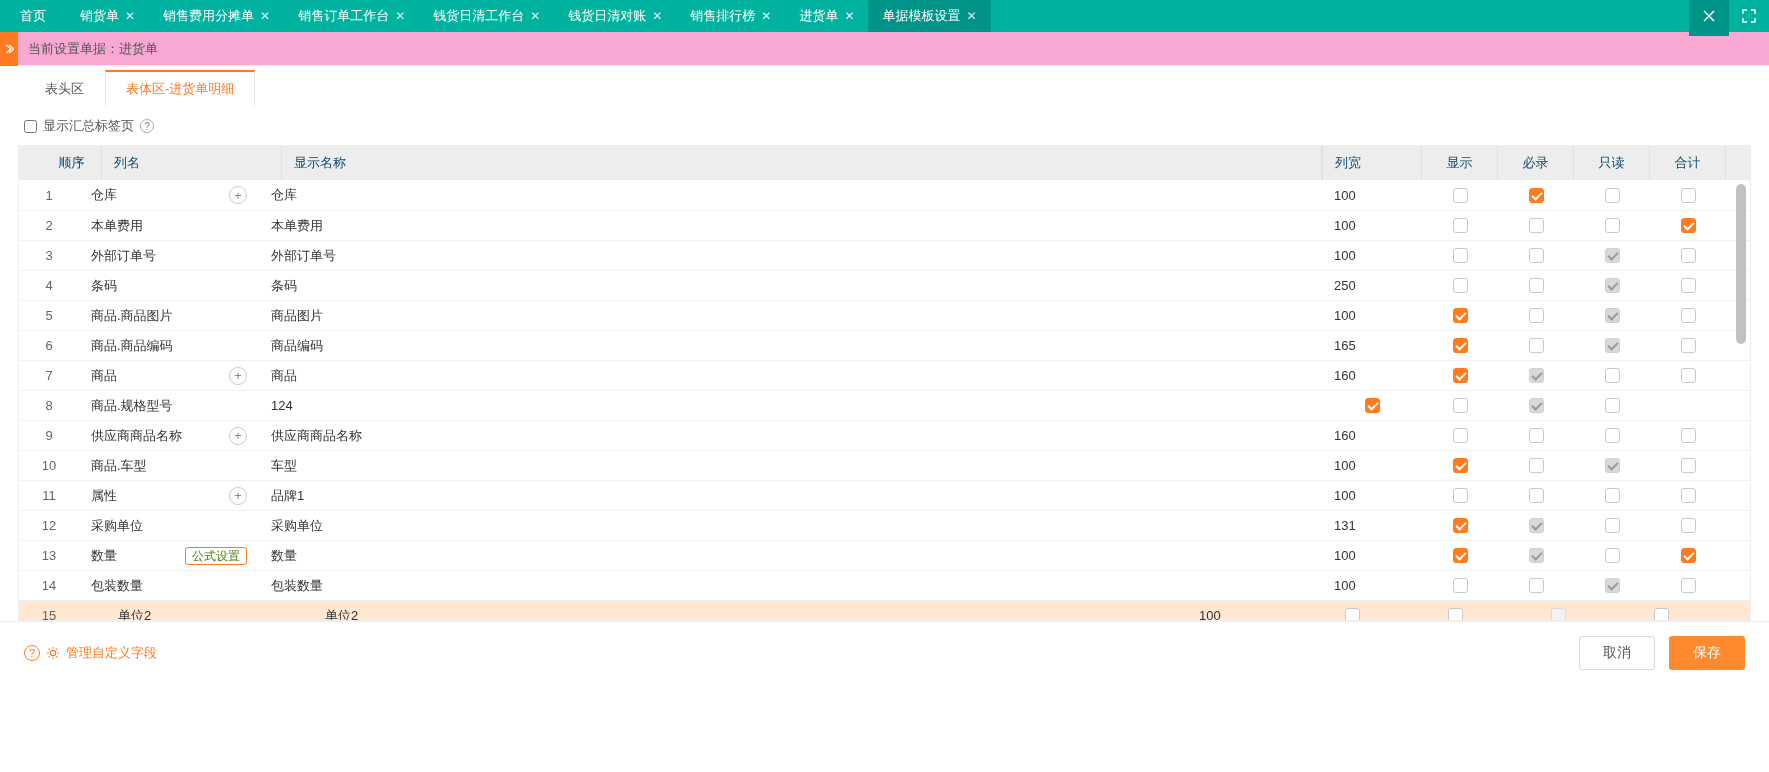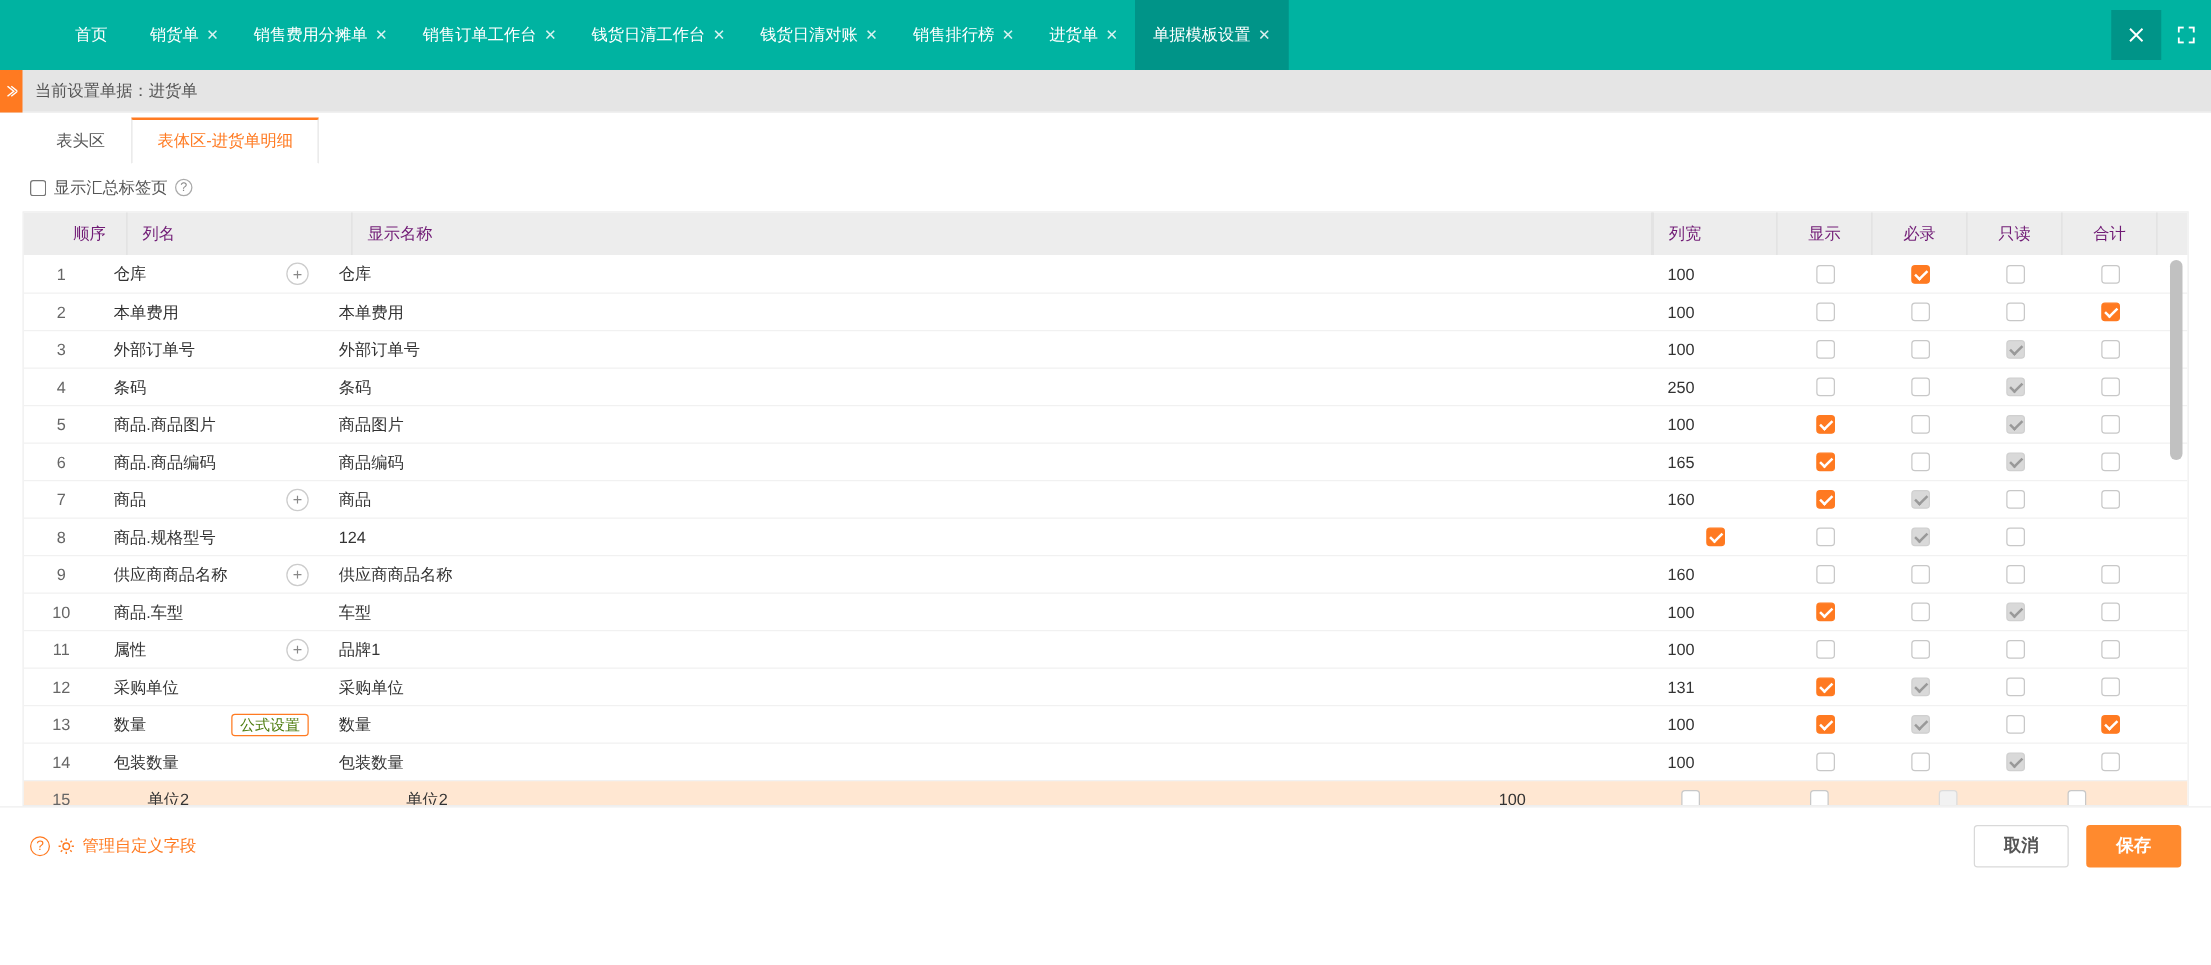--- a/index.html
+++ b/index.html
@@ -1,44 +1,44 @@
 <!DOCTYPE html>
 <html><head>
 <meta charset="utf-8">
 <style>
 * { box-sizing: border-box; margin: 0; padding: 0; }
 body { font-family: "Microsoft YaHei", Arial, sans-serif; font-size: 13px; color: #333; background: #fff; }
 
-.top-tabs { display: flex; align-items: center; background: #00b3a1; color: #fff; height: 56px; position: relative; padding-left: 40px; }
+.top-tabs { display: flex; align-items: center; background: #00b3a1; color: #fff; height: 32px; position: relative; }
 .top-tabs .tab { display: flex; align-items: center; padding: 0 14px; height: 100%; cursor: pointer; white-space: nowrap; }
 .top-tabs .tab.home { padding: 0 20px; }
 .top-tabs .tab .x { margin-left: 6px; font-size: 12px; opacity: .85; }
 .top-tabs .tab.active { background: #009488; }
 .top-tabs .right-icons { position: absolute; right: 0; display: flex; align-items: center; height: 100%; }
 .top-tabs .right-icons .i { width: 40px; height: 40px; display: flex; align-items: center; justify-content: center; cursor: pointer; }
 .top-tabs .right-icons .i.close { background: #009488; }
 .top-tabs svg { stroke: #fff; fill: none; }
 
-.toolbar { display: flex; align-items: center; height: 34px; background: #e5e5e5; border-bottom: 1px solid #eee; padding-left: 0; }
+.toolbar { display: flex; align-items: center; height: 34px; background: #f9a8d4; border-bottom: 1px solid #eee; padding-left: 0; }
 .toolbar .chev { width: 18px; height: 34px; background: #ff7a21; display: flex; align-items: center; justify-content: center; }
 .toolbar .chev svg { stroke: #fff; fill: none; }
 .toolbar .lbl { padding-left: 10px; font-size: 13px; color: #555; }
 
 .subtabs { display: flex; align-items: center; padding: 4px 24px 0; }
 .subtabs .stab { padding: 8px 20px; font-size: 13px; color: #555; cursor: pointer; border: 1px solid transparent; }
 .subtabs .stab.active { color: #ff7a21; border: 1px solid #e5e5e5; border-bottom: 1px solid #fff; background: #fff; border-top: 2px solid #ff7a21; }
 
 .opt-row { display: flex; align-items: center; padding: 10px 24px; color: #555; }
 .opt-row input[type=checkbox] { margin-right: 6px; }
 .qmark { margin-left: 6px; width: 14px; height: 14px; border: 1px solid #aaa; border-radius: 50%; display: inline-flex; align-items: center; justify-content: center; font-size: 10px; color: #888; cursor: pointer; }
 
 .table-wrap { padding: 0 18px; }
 .grid { border: 1px solid #eee; }
 .hdr, .row { display: grid; grid-template-columns: 60px 180px 1fr 100px 76px 76px 76px 76px 24px; align-items: center; }
-.hdr { background: #ededed; font-weight: 500; color: #701a75; height: 34px; padding-left: 23px; }
+.hdr { background: #ededed; font-weight: 500; color: #0c4a6e; height: 34px; padding-left: 23px; }
 .hdr > div, .row > div { padding: 0 12px; display: flex; align-items: center; height: 100%; }
 .hdr > div { border-right: 1px solid #e0e0e0; }
 .hdr > div:last-child { border-right: none; }
 .hdr .sep { border-left: 1px solid #e0e0e0; }
 .hdr .c { justify-content: center; }
 .row { height: 30px; border-top: 1px solid #f1f1f1; }
 .row:first-child { border-top: none; }
 .row .c { justify-content: center; }
 .row .seq { justify-content: center; color: #666; }
 .row.hover { background: #ffe7d2; gap: 27px; }
@@ -53,21 +53,21 @@
 .cb.on { background: #ff7a21; border-color: #ff7a21; }
 .cb.on::after { content: ""; position: absolute; left: 4px; top: 1px; width: 4px; height: 8px; border: solid #fff; border-width: 0 2px 2px 0; transform: rotate(45deg); }
 .cb.dis { background: #f2f2f2; border-color: #dcdcdc; }
 .cb.dis.on { background: #d9d9d9; border-color: #d0d0d0; }
 .cb.dis.on::after { border-color: #999; }
 
 .footer { display: flex; align-items: center; padding: 14px 24px; border-top: 1px solid #eee; }
 .footer .left { display: flex; align-items: center; color: #ff7a21; gap: 6px; }
 .footer .left .q { width: 16px; height: 16px; border: 1px solid #ff7a21; border-radius: 50%; display: inline-flex; align-items: center; justify-content: center; font-size: 11px; color: #ff7a21; }
 .footer .left .g { width: 14px; height: 14px; }
-.footer .btns { margin-left: auto; display: flex; gap: 14px; font-weight: bold; }
+.footer .btns { margin-left: auto; display: flex; gap: 14px; }
 .btn { min-width: 76px; height: 34px; border-radius: 3px; display: flex; align-items: center; justify-content: center; cursor: pointer; font-size: 14px; }
 .btn.sec { border: 1px solid #d9d9d9; background: #fff; color: #555; }
 .btn.pri { background: #ff8a2e; color: #fff; }
 </style>
 </head>
 <body>
 
 <div class="top-tabs">
   <div class="tab home">首页</div>
   <div class="tab">

